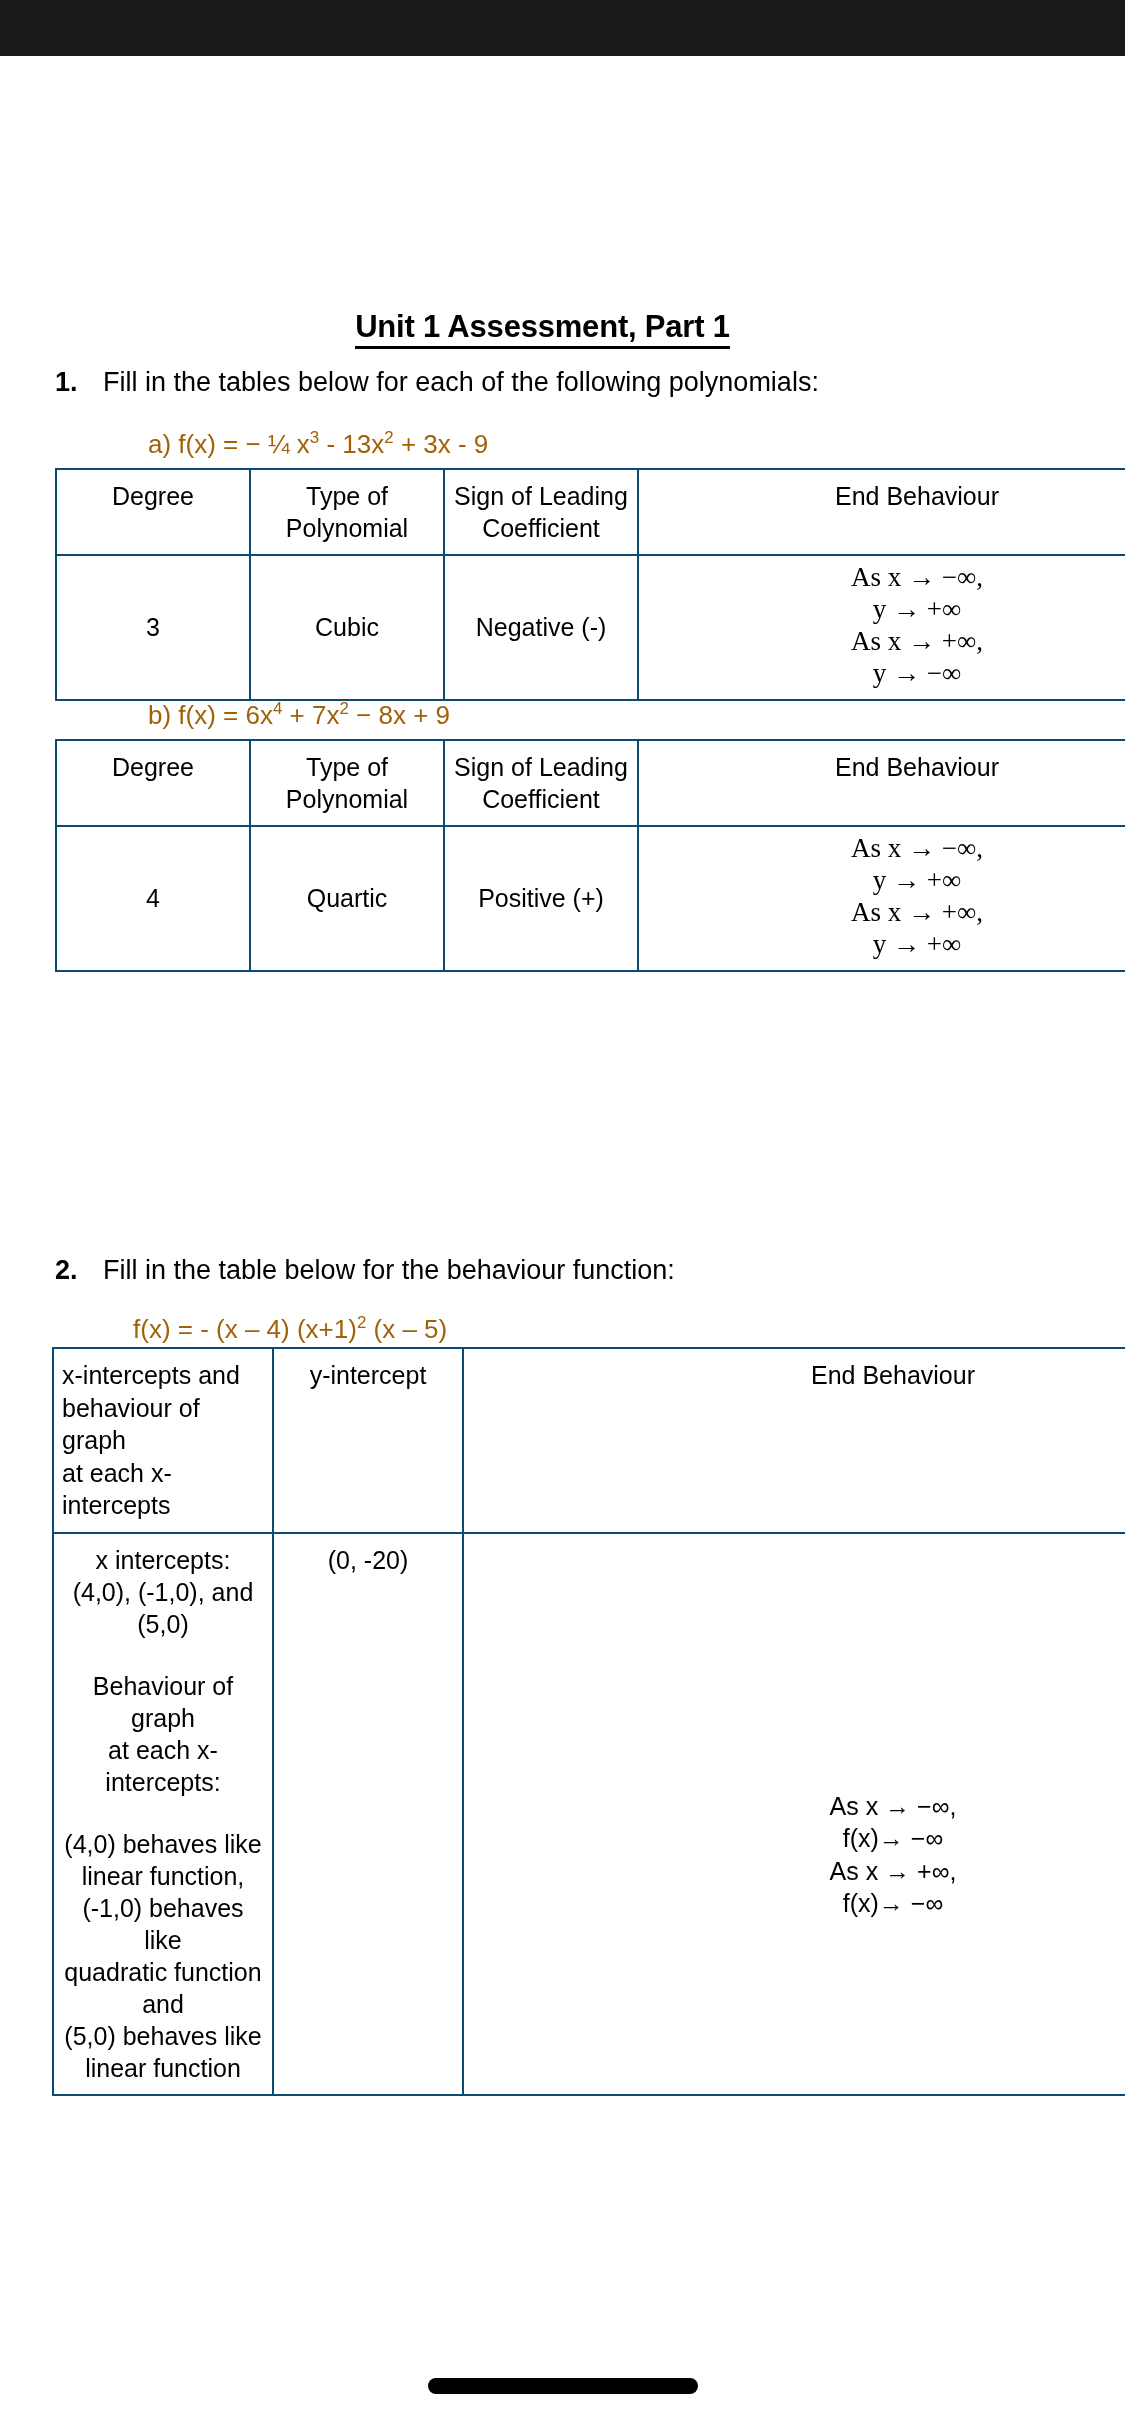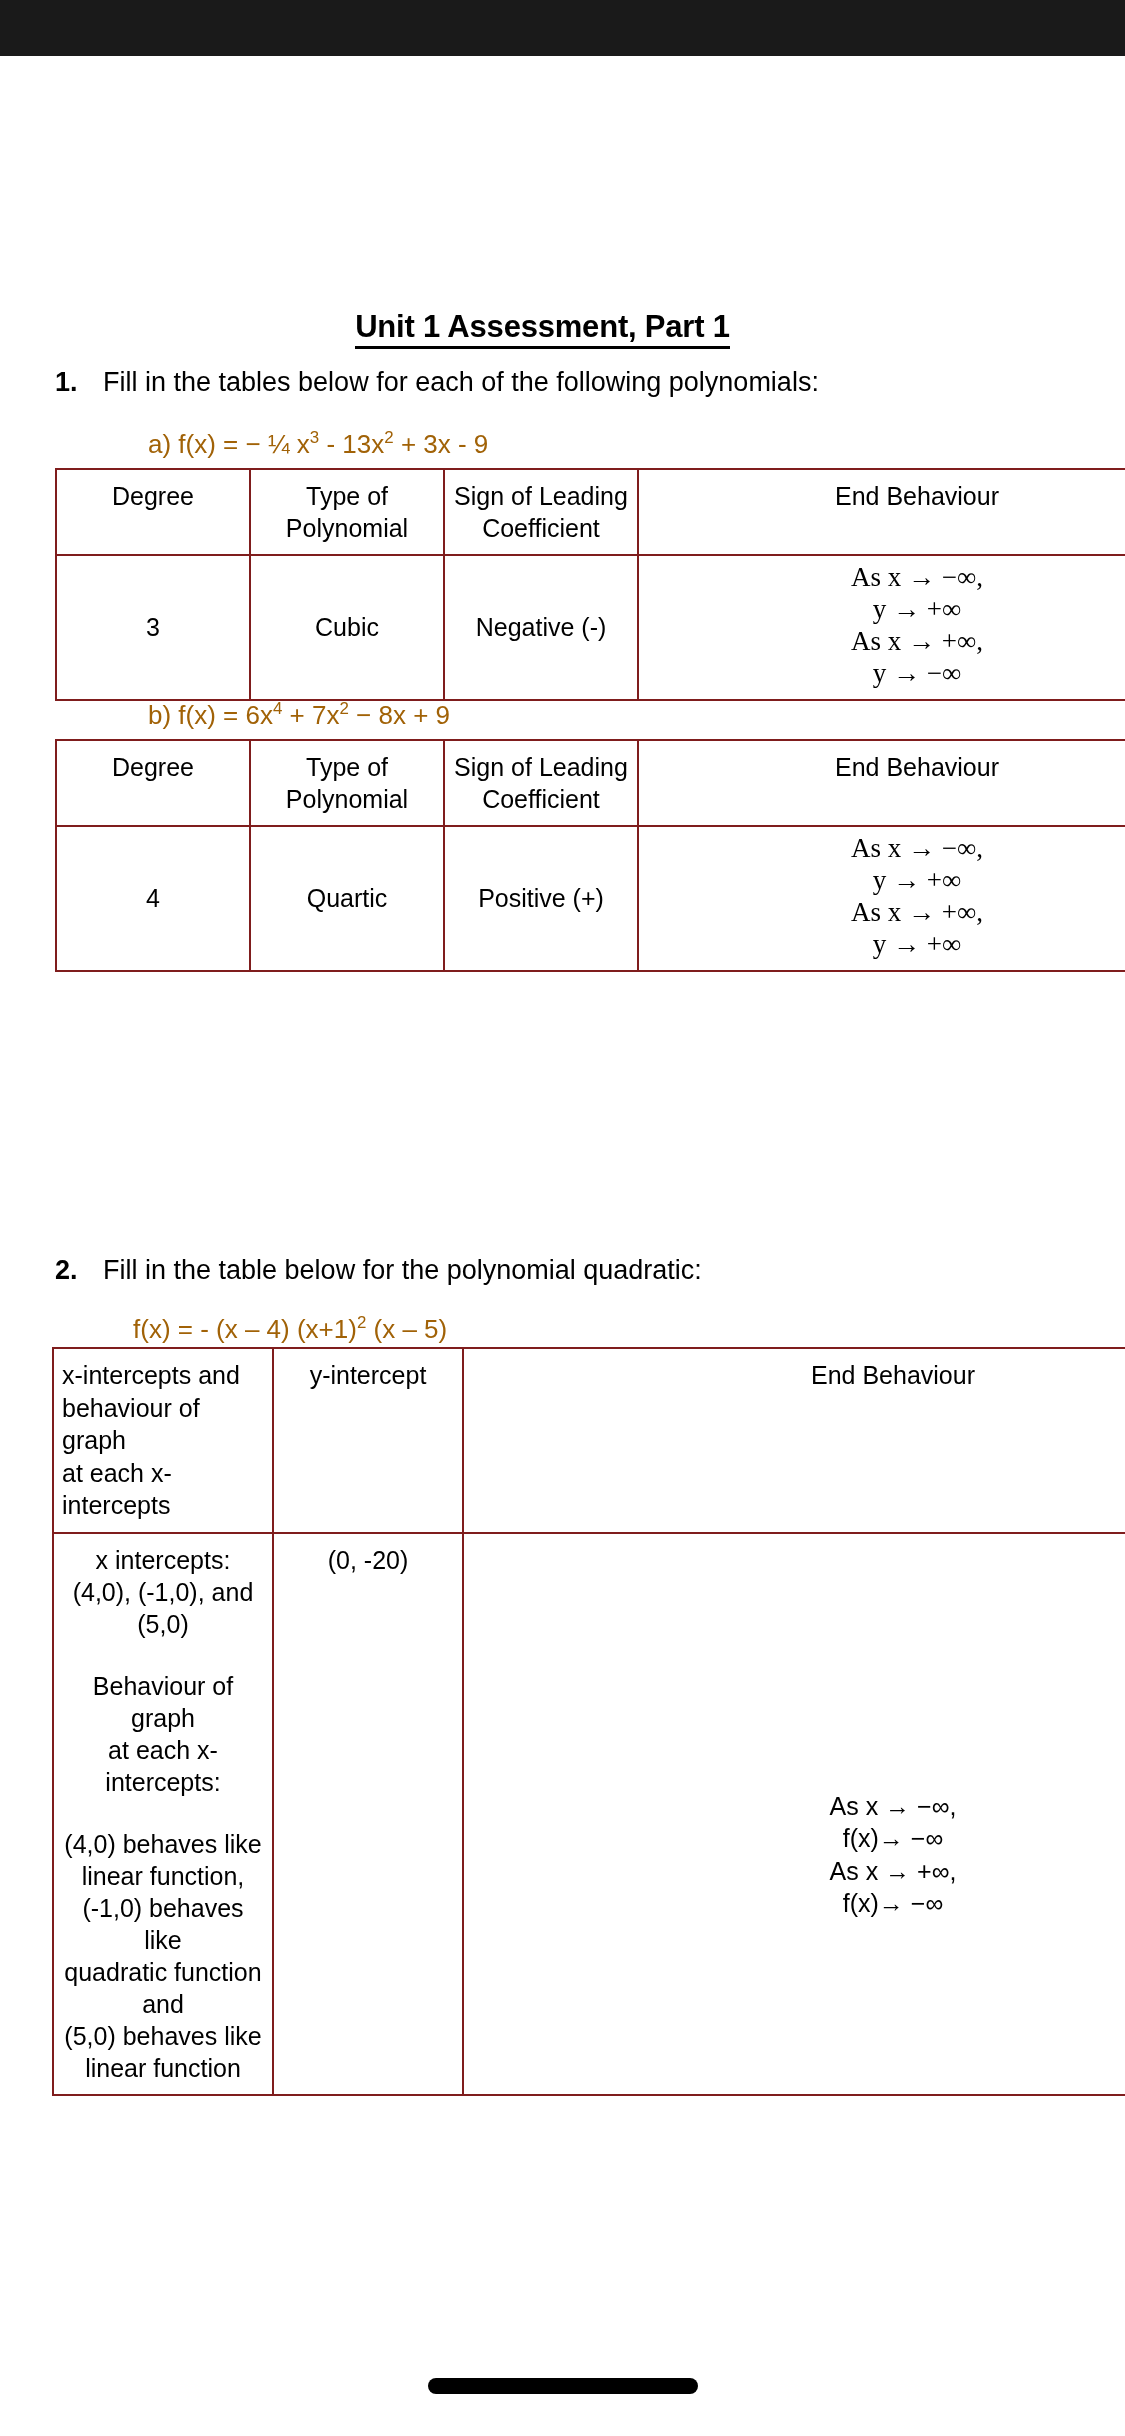--- a/index.html
+++ b/index.html
@@ -91,21 +91,21 @@
 
   
   table.poly {
     position: absolute;
     border-collapse: collapse;
     table-layout: fixed;
     font-size: 25px;
     color: #000;
   }
   table.poly td, table.poly th {
-    border: 2px solid #7f1d1d;
+    border: 2px solid #0c4a6e;
     padding: 0;
     vertical-align: top;
     font-weight: normal;
     margin-top: 8px;
   }
   .cell-pad {
     padding: 10px 8px 10px 8px;
     text-align: center;
     line-height: 1.28;
   }
@@ -274,21 +274,21 @@
           <div>y → +∞</div>
           <div>As x → +∞,</div>
           <div>y → +∞</div>
         </div>
       </td>
     </tr>
   </tbody>
     </table>
 
   <div class="q q2">
-    <span class="num">2.</span><span>Fill in the table below for the polynomial quadratic:</span>
+    <span class="num">2.</span><span>Fill in the table below for the behaviour function:</span>
   </div>
 
   <div class="eq eq-2">
     <span>f(x) = - (x – 4) (x+1)</span><sup>2</sup><span> (x – 5)</span>
   </div>
 
   <table class="poly" id="table-2">
     <colgroup>
       <col class="c3-x">
         <col class="c3-y">

